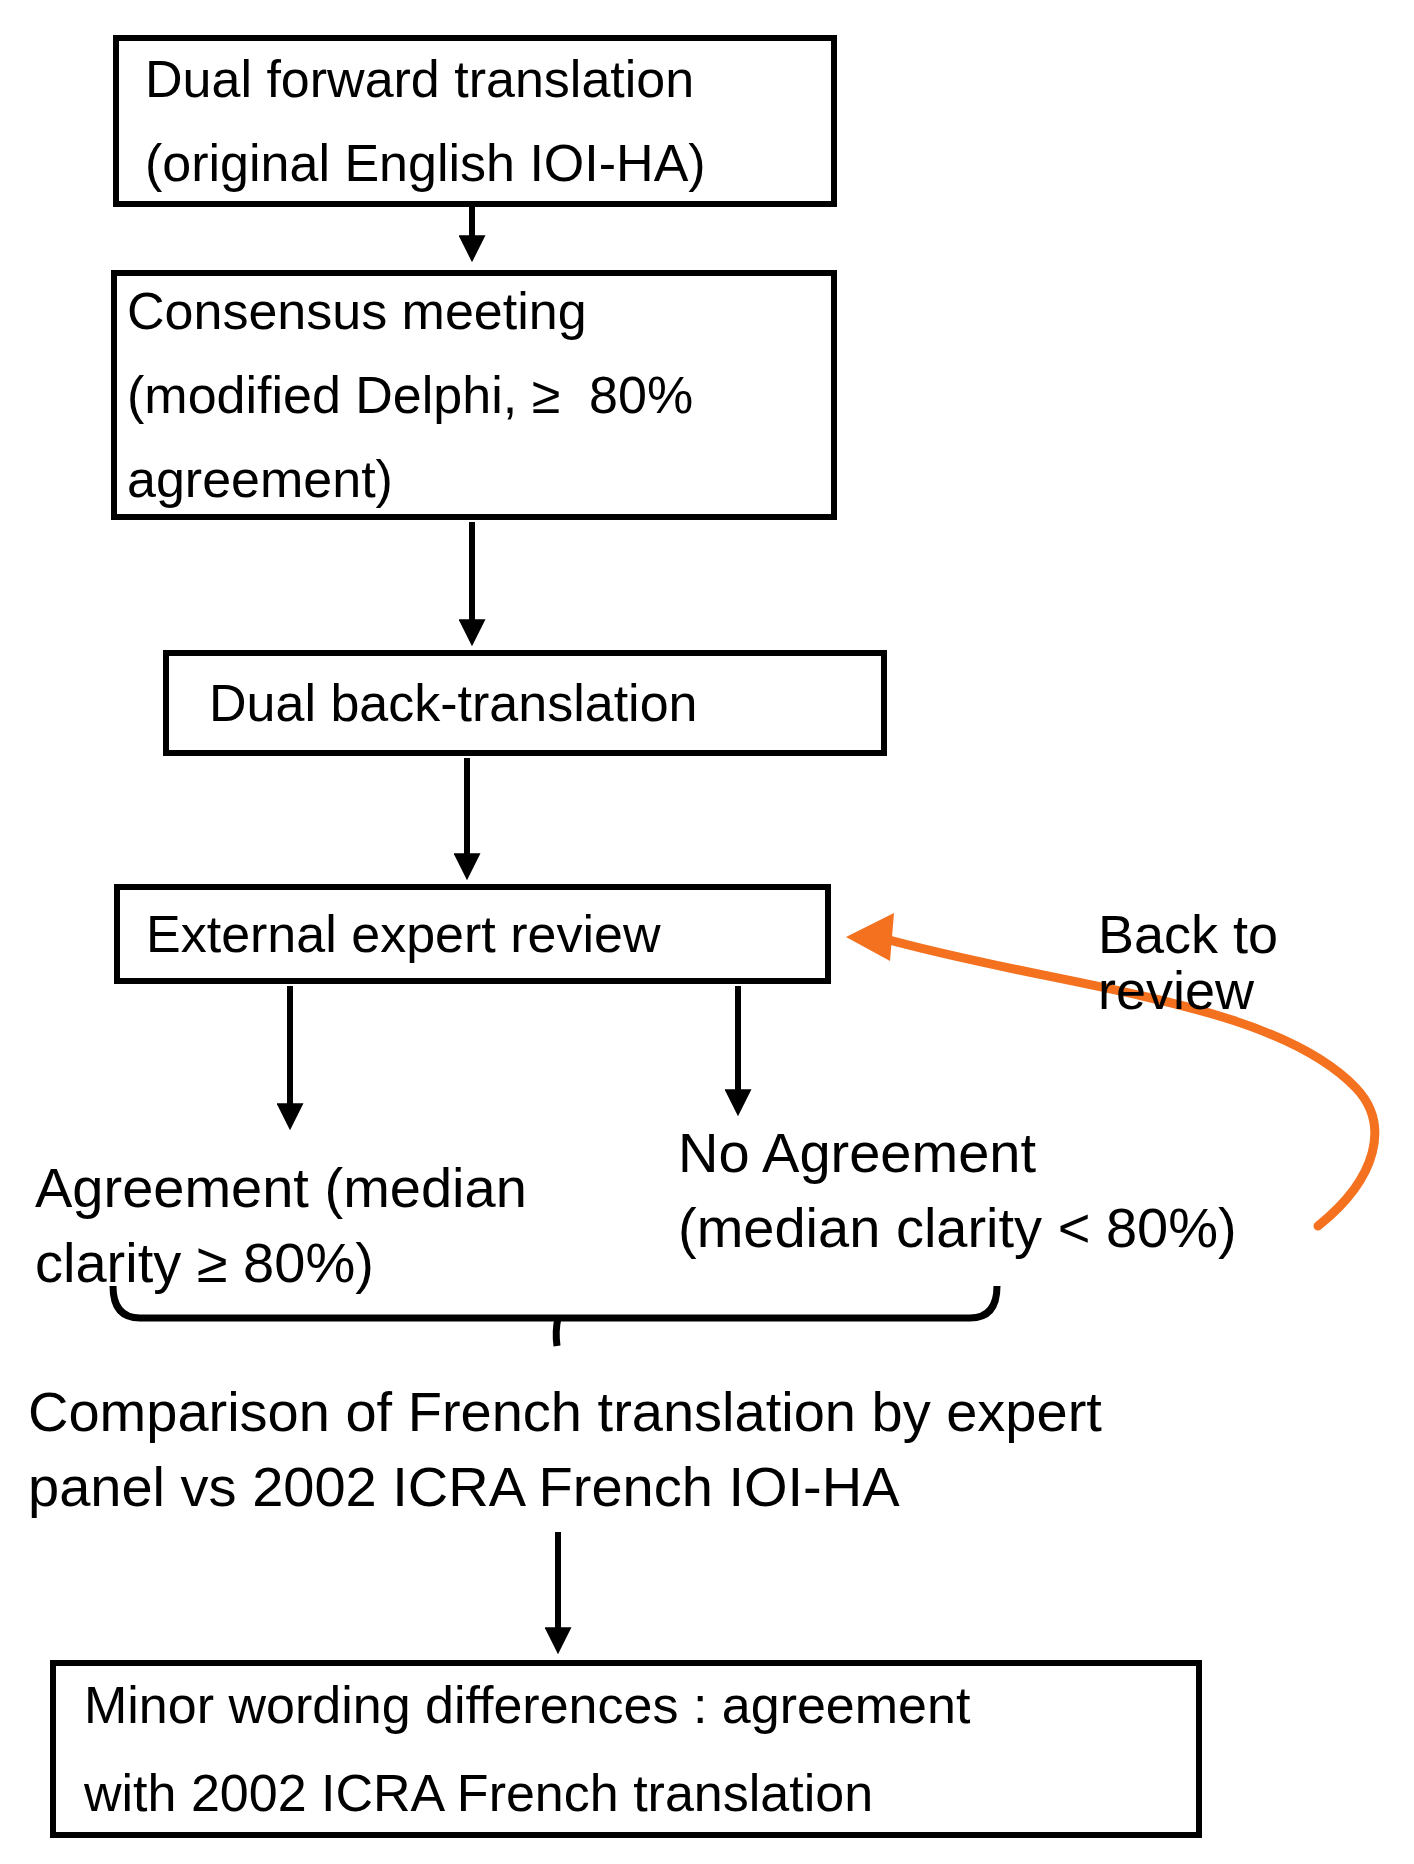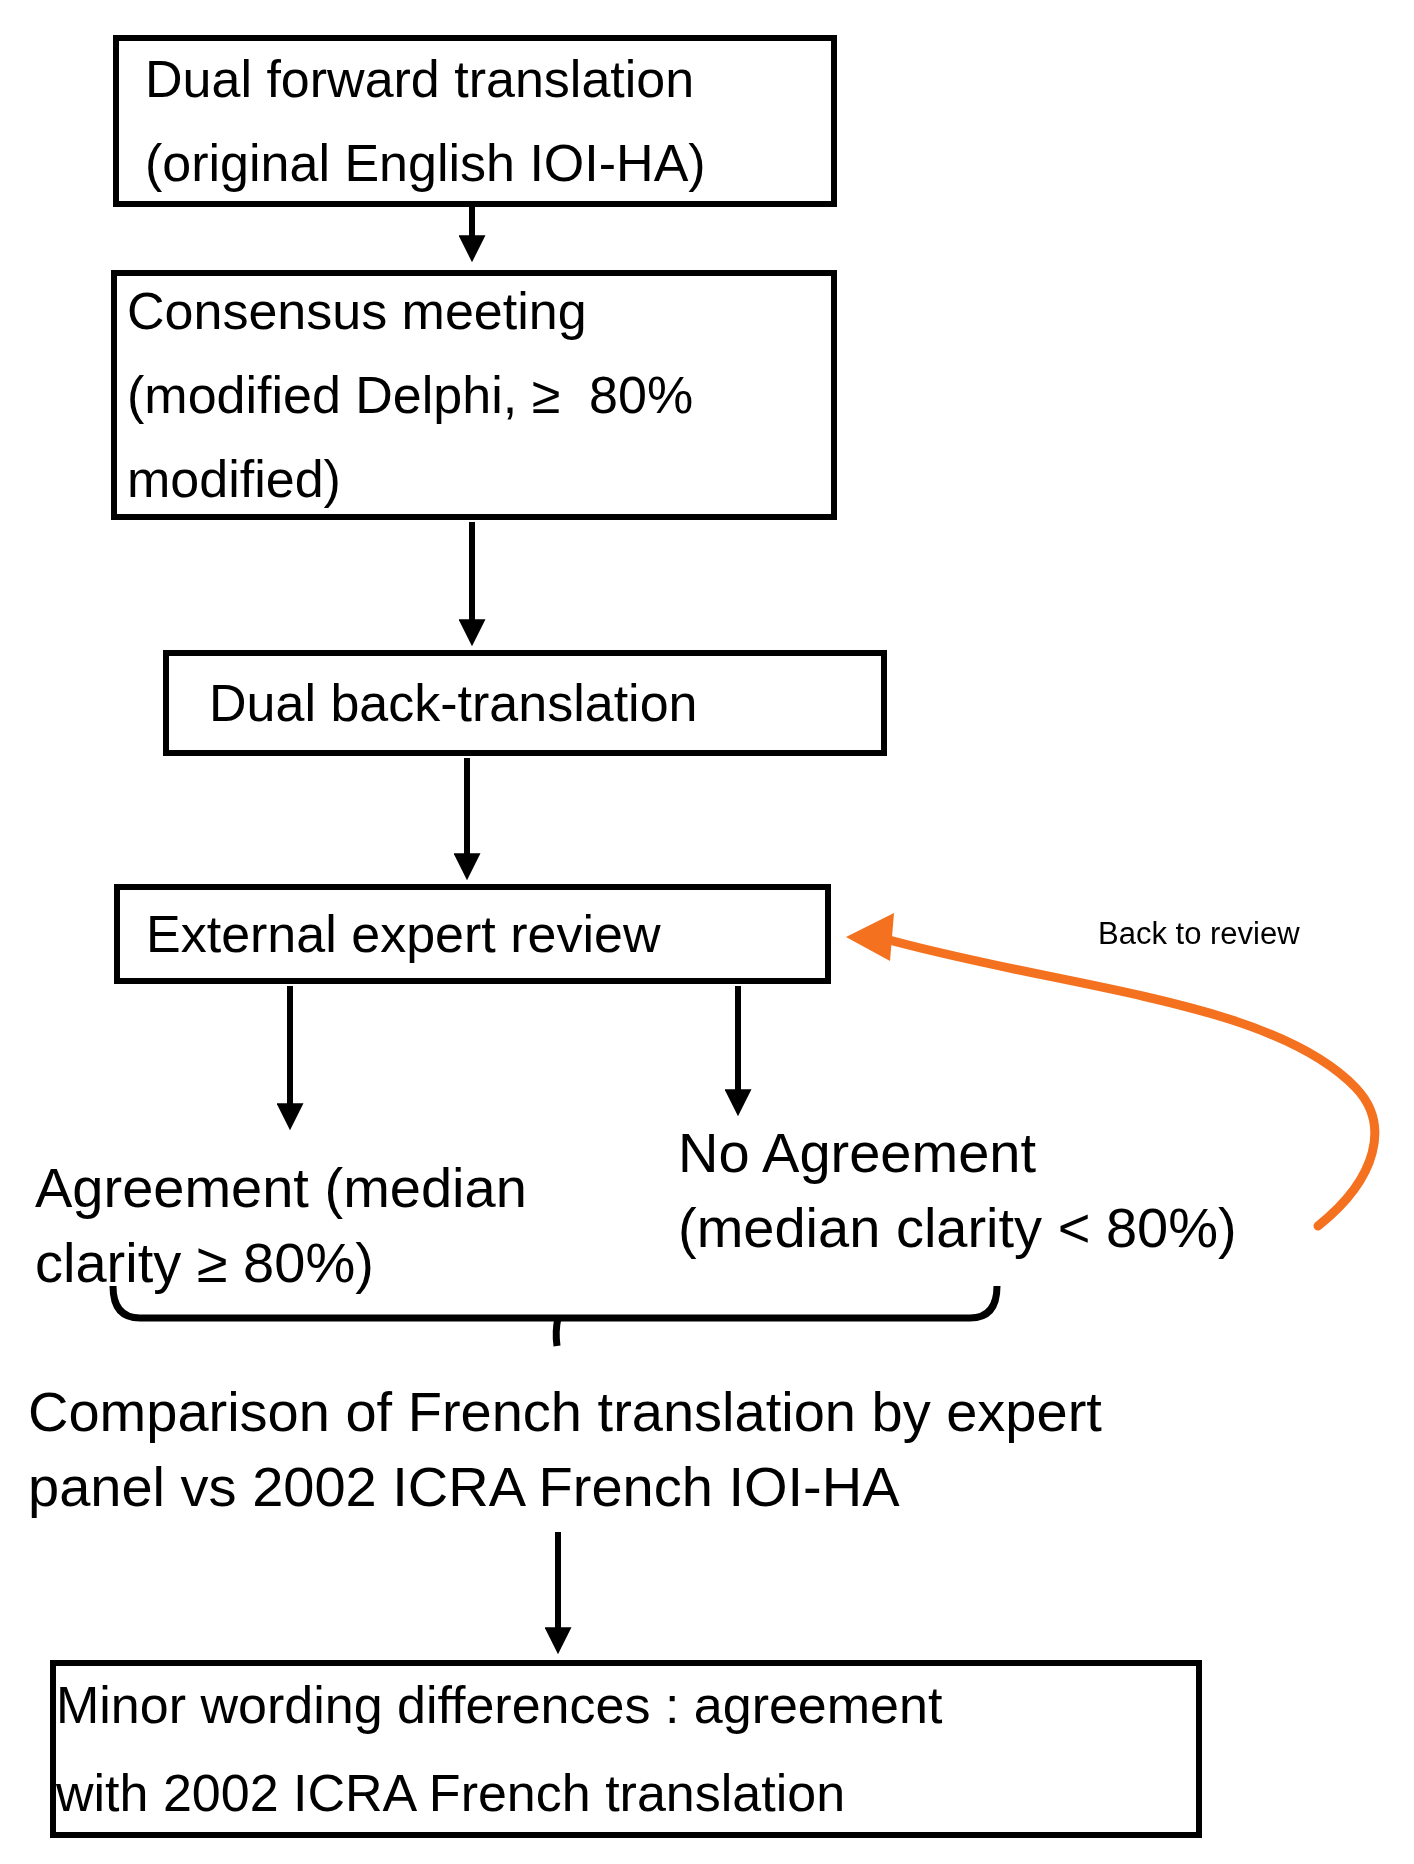--- a/index.html
+++ b/index.html
@@ -39,28 +39,28 @@
   }
   .txt {
     position: absolute;
     font-size: 56px;
     line-height: 75px;
   }
   #box-dual-forward    { left: 113px; top: 35px;  width: 724px; height: 172px; padding-left: 26px; }
   #box-consensus       { left: 111px; top: 270px; width: 726px; height: 250px; padding-left: 10px; }
   #box-dual-back       { left: 163px; top: 650px; width: 724px; height: 106px; padding-left: 40px; }
   #box-external-review { left: 114px; top: 884px; width: 717px; height: 100px; padding-left: 26px; }
-  #box-minor-wording   { left: 50px;  top: 1660px; width: 1152px; height: 178px; line-height: 88px; }
+  #box-minor-wording   { left: 50px;  top: 1660px; width: 1152px; height: 178px; padding-left: 28px; line-height: 88px; }
 
   #txt-agreement    { left: 35px;  top: 1150px; }
   #txt-no-consensus { left: 678px; top: 1115px; }
   #txt-comparison   { left: 28px;  top: 1374px; }
   #txt-back-to-review {
     left: 1098px; top: 906px;
-    font-size: 31px;
+    font-size: 54px;
     line-height: 56px;
   }
 </style>
 </head>
 <body>
 
 <div class="page">
 
   <svg class="connector-layer" viewBox="0 0 1414 1864" xmlns="http://www.w3.org/2000/svg">
     <defs>
@@ -84,21 +84,21 @@
   </svg>
 
   <div class="node" id="box-dual-forward">
     <div class="line">Dual forward translation</div>
     <div class="line">(original English IOI-HA)</div>
   </div>
 
   <div class="node" id="box-consensus">
     <div class="line">Consensus meeting</div>
     <div class="line">(modified Delphi, ≥  80%</div>
-    <div class="line">modified)</div>
+    <div class="line">agreement)</div>
   </div>
 
   <div class="node" id="box-dual-back">
     <div class="line">Dual back-translation</div>
   </div>
 
   <div class="node" id="box-external-review">
     <div class="line">External expert review</div>
   </div>
 

